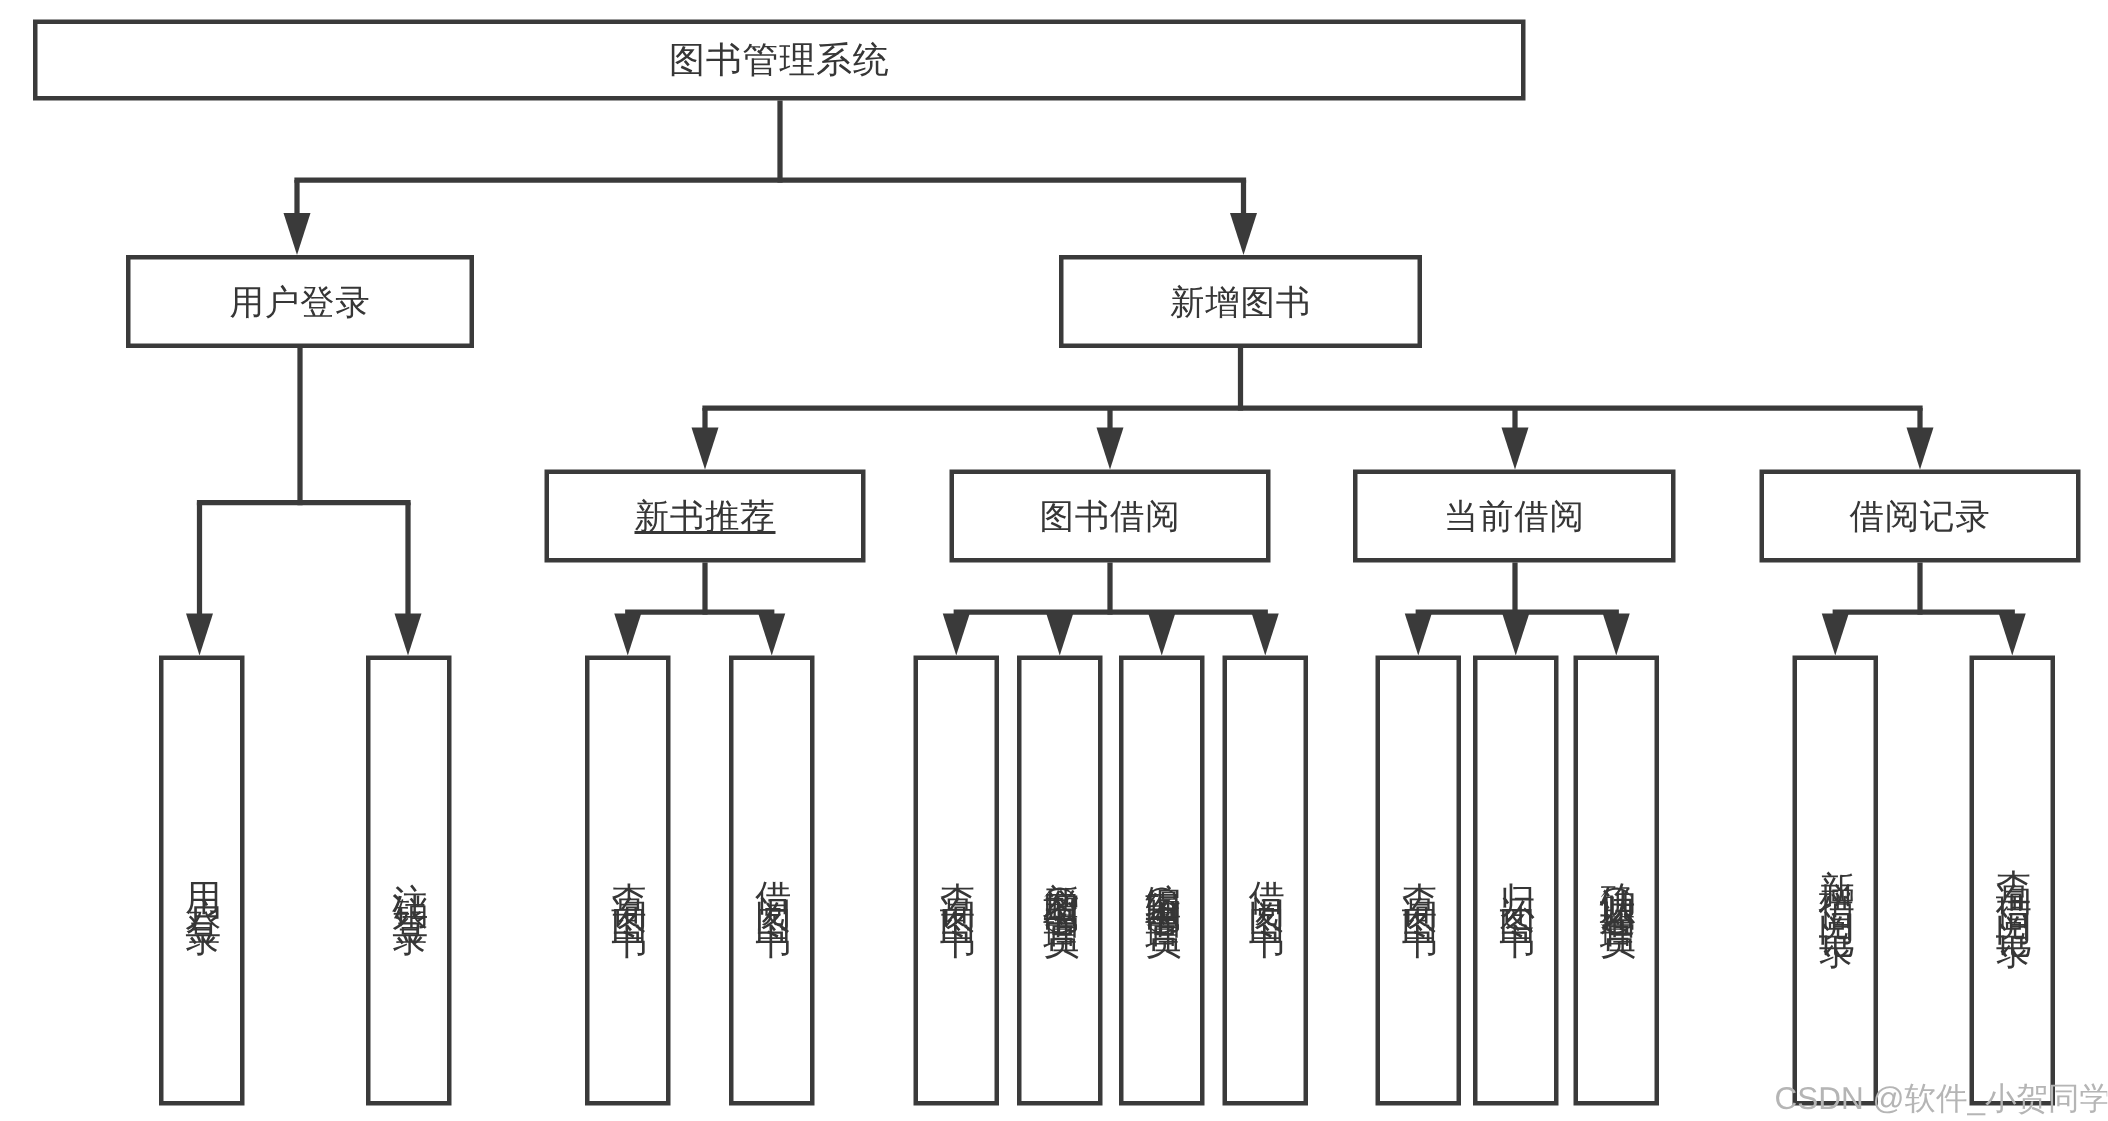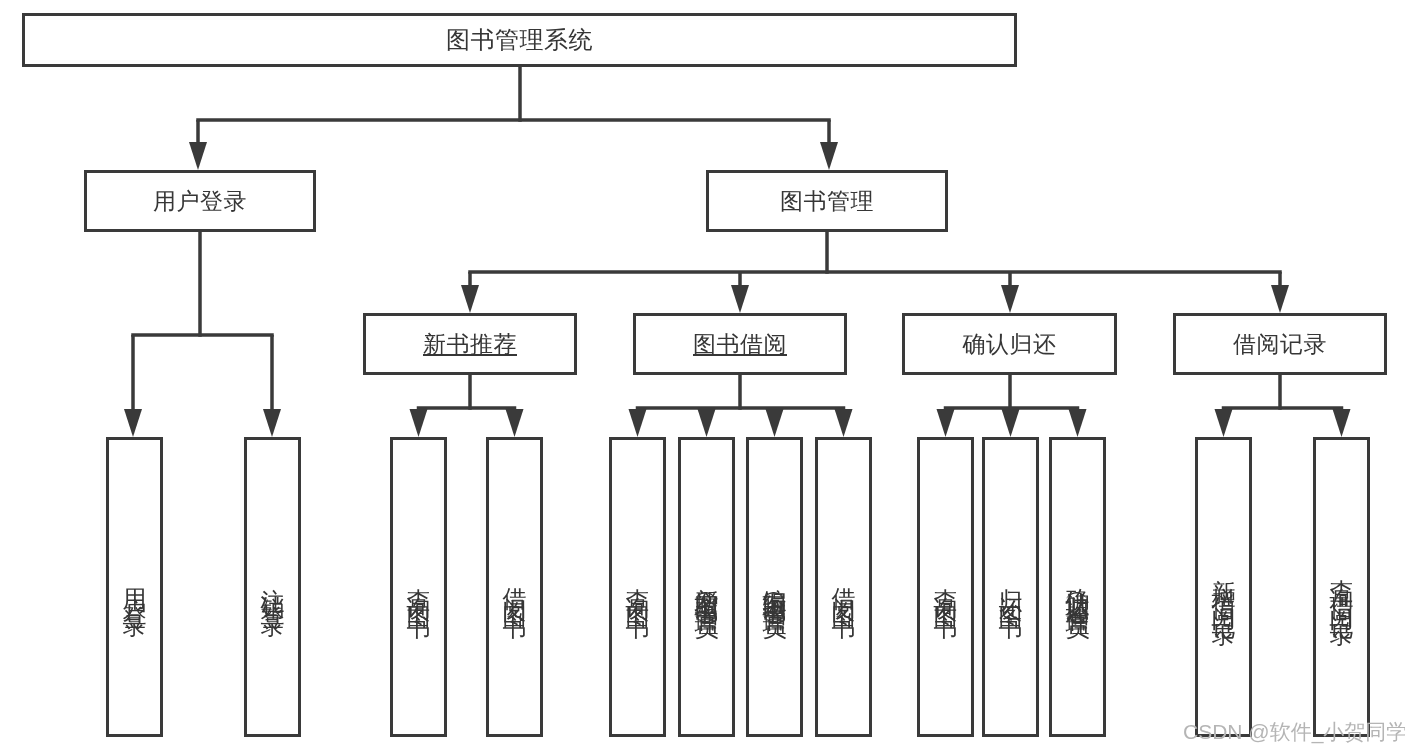--- a/index.html
+++ b/index.html
@@ -13,21 +13,21 @@
   .node {
     position:absolute; z-index:2;
     background:#ffffff; border:3px solid #3a3a3a;
     display:flex; align-items:center; justify-content:center;
     color:#363636; font-size:23px; letter-spacing:0.5px;
   }
   .node-root   { left:22px;  top:13px;  width:995px; height:54px; font-size:24px; }
   .lv2-a       { left:84px;  top:170px; width:232px; height:62px; }
   .lv2-b       { left:706px; top:170px; width:242px; height:62px; }
   .lv3-a       { left:363px; top:313px; width:214px; height:62px;text-decoration:underline; }
-  .lv3-b       { left:633px; top:313px; width:214px; height:62px;text-decoration:underline; }
+  .lv3-b       { left:633px; top:313px; width:214px; height:62px; }
   .lv3-c       { left:902px; top:313px; width:215px; height:62px; }
   .lv3-d       { left:1173px;top:313px; width:214px; height:62px; }
   .leaf {
     position:absolute; z-index:2; top:437px; width:57px; height:300px;
     background:#ffffff; border:3px solid #3a3a3a;
     display:flex; align-items:center; justify-content:center;
   }
   .leaf > span {
     writing-mode:vertical-rl; text-orientation:mixed;
     color:#363636; font-size:24px; letter-spacing:9px; line-height:1;
@@ -111,25 +111,25 @@
       <path d="M1280,373 V409.75"></path>
       <path d="M1221.75,408 H1343.25"></path>
       <polygon points="1214.5,409 1232.5,409 1223.5,437"></polygon>
       <polygon points="1332.5,409 1350.5,409 1341.5,437"></polygon>
     </g>
   </svg>
 
   <div class="node node-root">图书管理系统</div>
 
   <div class="node lv2-a">用户登录</div>
-  <div class="node lv2-b">图书管理</div>
+  <div class="node lv2-b">新增图书</div>
 
   <div class="node lv3-a">新书推荐</div>
   <div class="node lv3-b">图书借阅</div>
-  <div class="node lv3-c">确认归还</div>
+  <div class="node lv3-c">当前借阅</div>
   <div class="node lv3-d">借阅记录</div>
 
   <div class="leaf x-u1">
     <span>用户登录</span>
   </div>
   <div class="leaf x-u2">
     <span>注销登录</span>
   </div>
 
   <div class="leaf x-n1">

